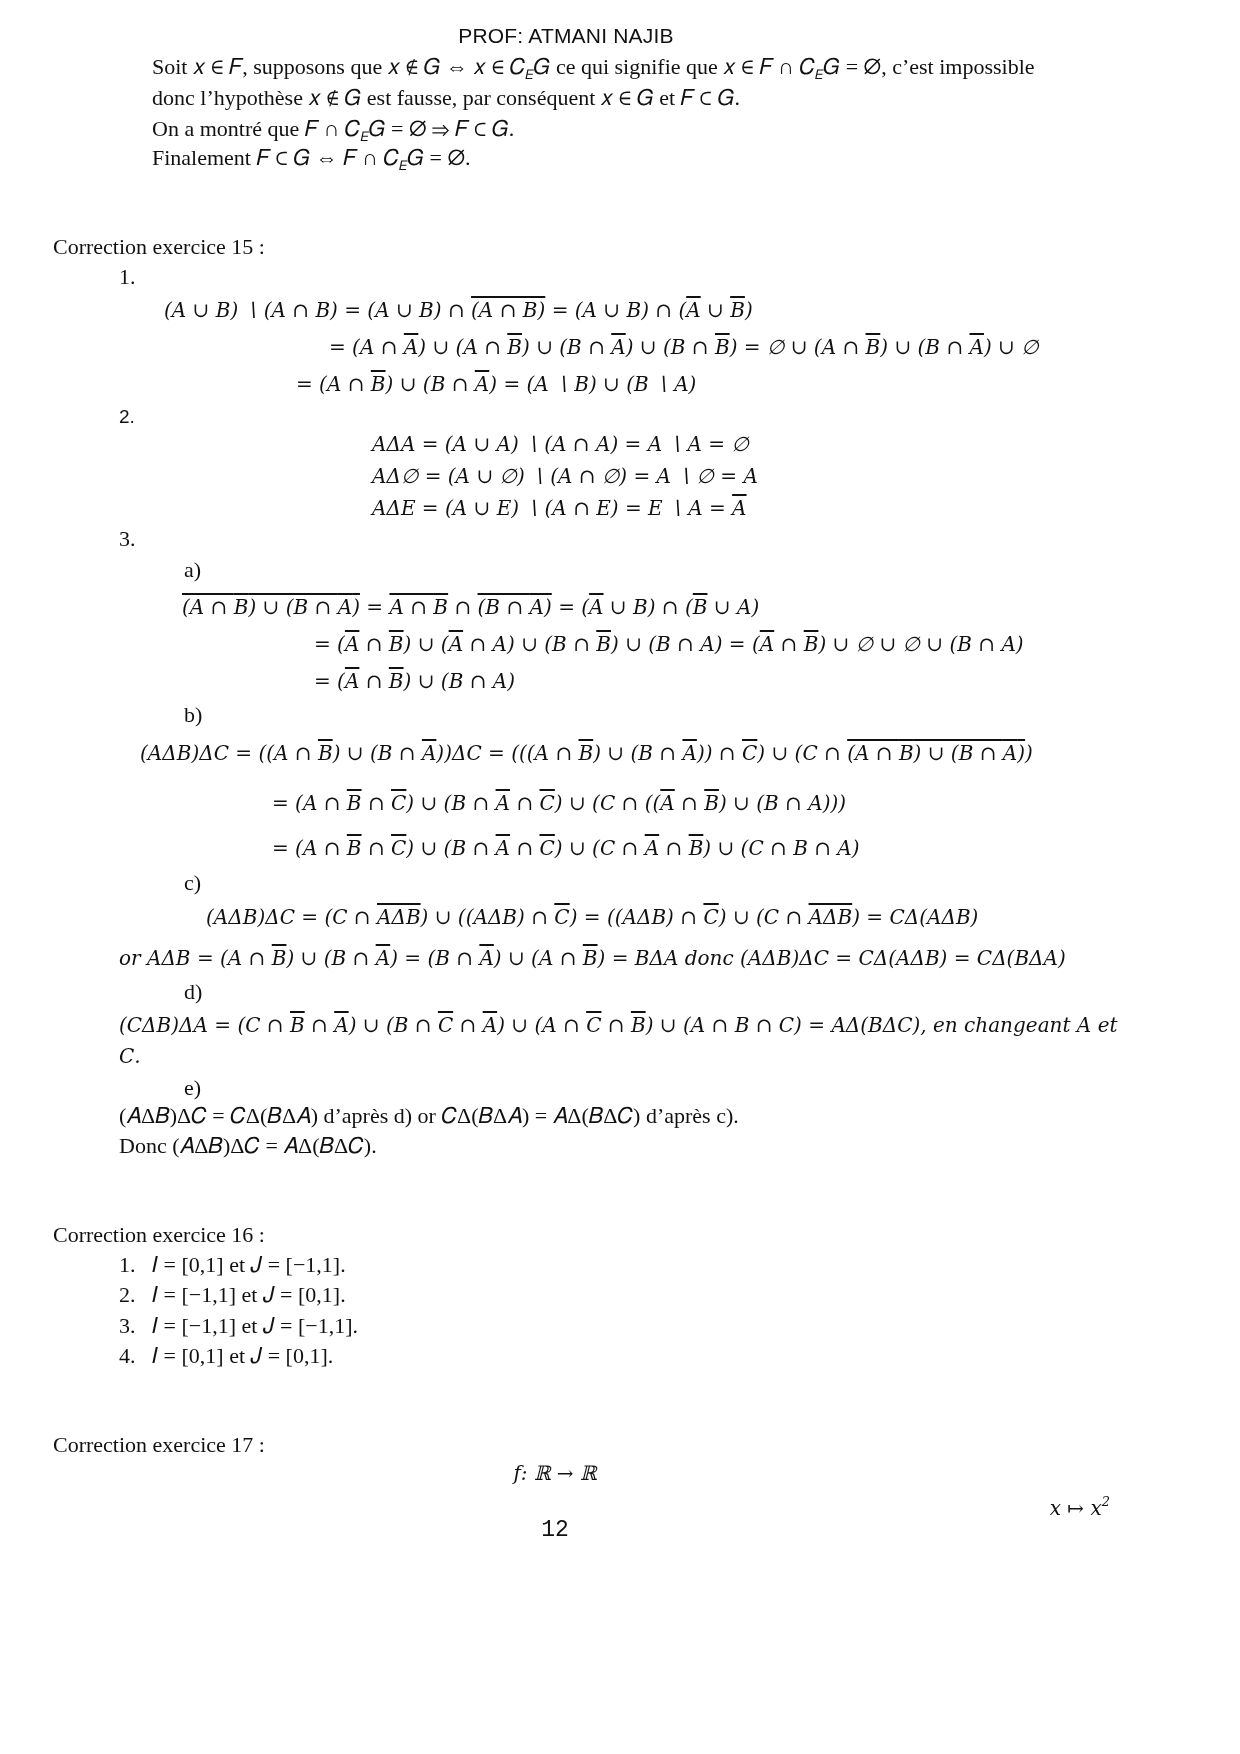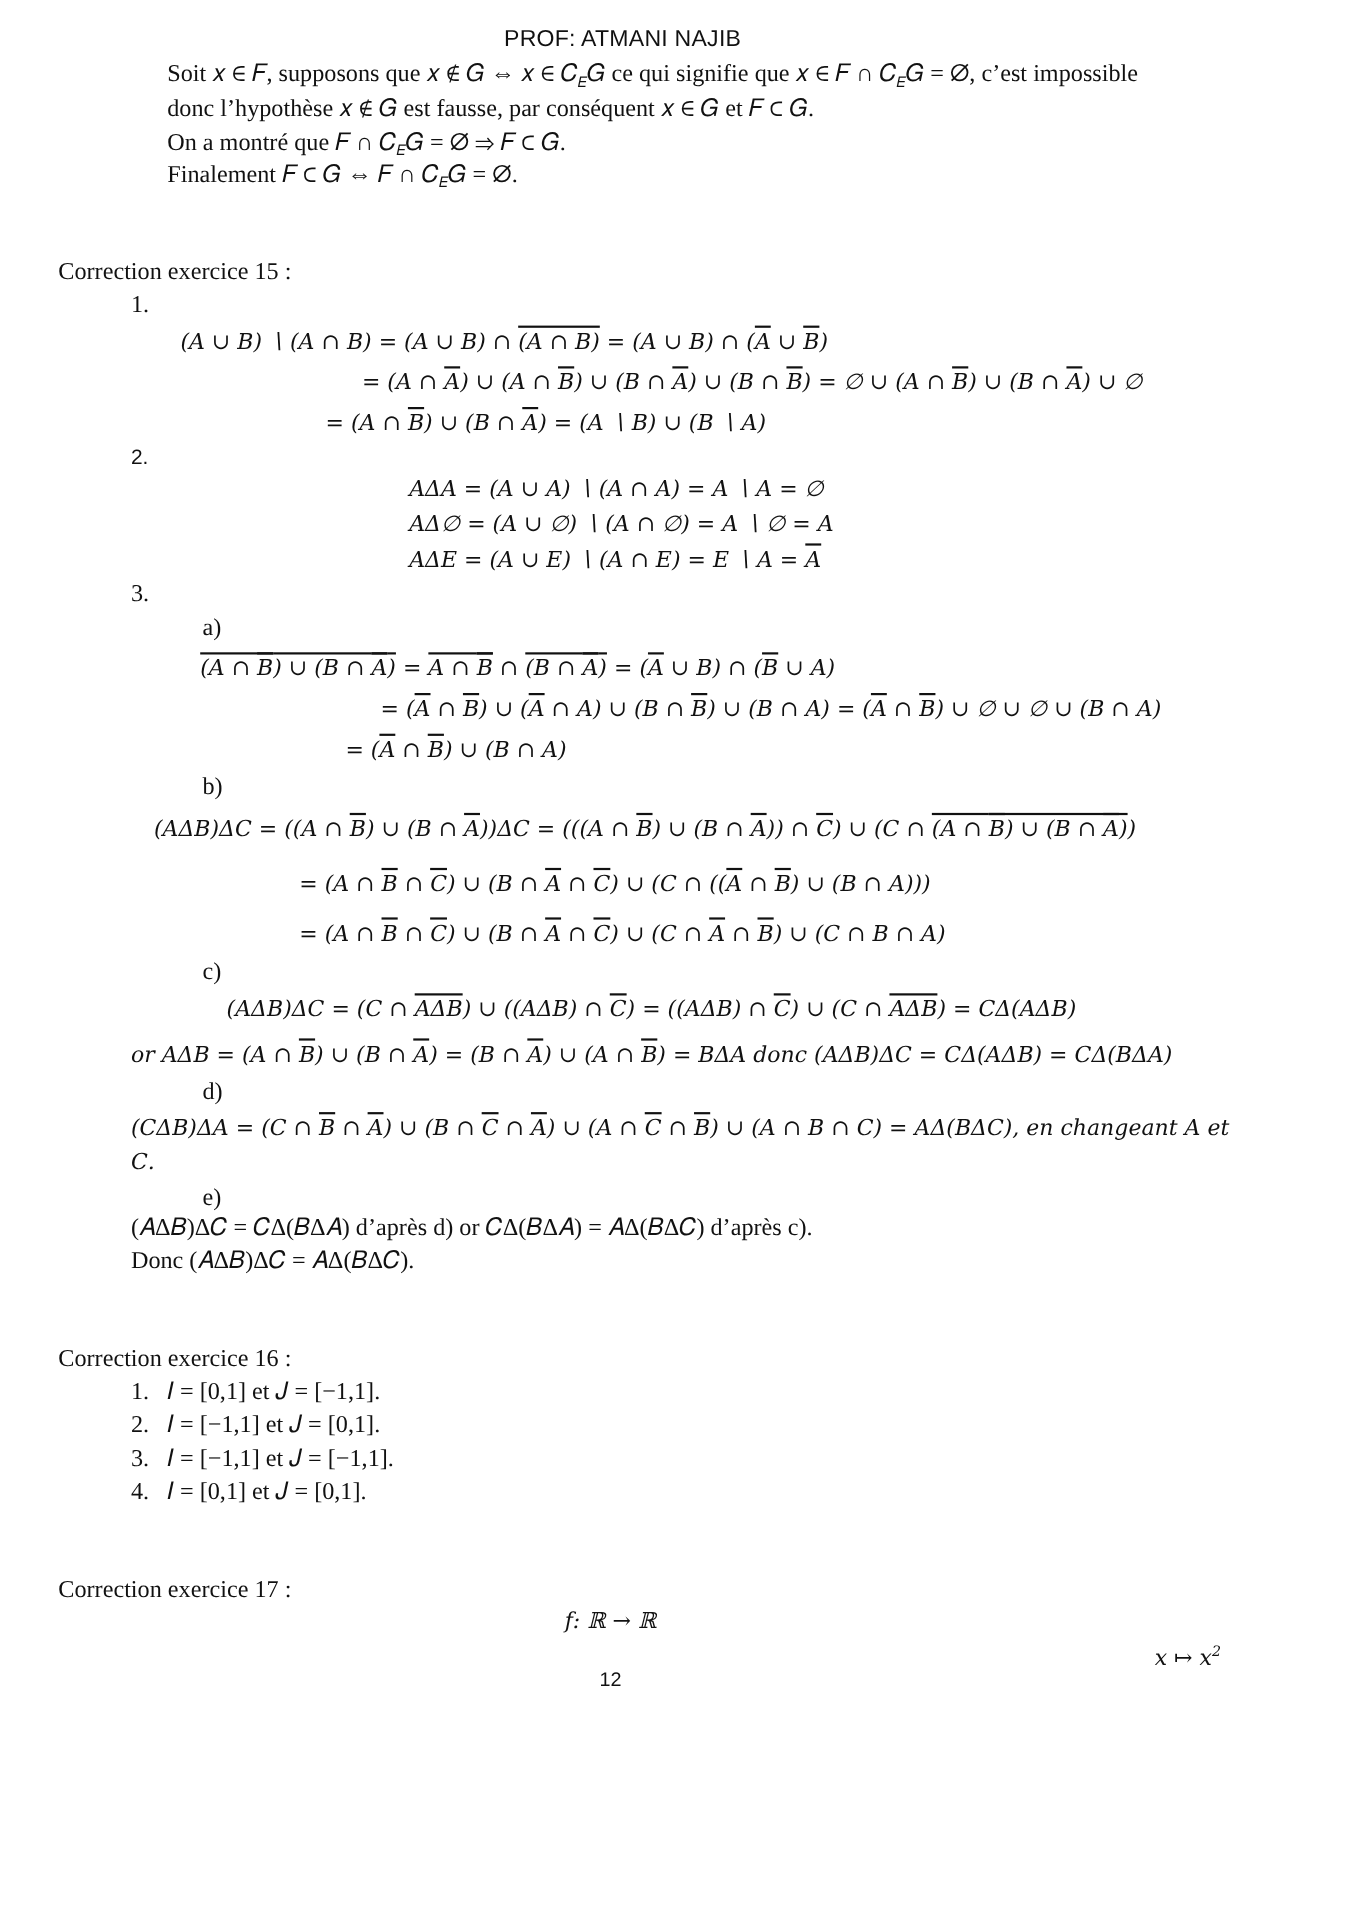--- a/index.html
+++ b/index.html
@@ -7,21 +7,21 @@
          font-family:"Liberation Serif", serif; color:#111; }
   .header { position:absolute; top:24px; left:0; width:1132px; text-align:center;
             font-family:"Liberation Sans", sans-serif; font-size:21px; letter-spacing:0.2px; }
   .line { position:absolute; white-space:nowrap; font-size:22px; line-height:30px; }
   .math { font-family:"DejaVu Serif", serif; font-style:italic; font-size:20px; }
   .heading { font-weight:normal; font-size:22px; }
   .ol { text-decoration:overline; text-decoration-thickness:1.5px; }
   .sub { font-size:13px; vertical-align:-5px; }
   .sup { font-size:13px; vertical-align:9px; }
   .pagenum { position:absolute; top:1694px; left:0; width:1240px; text-align:center;
-             font-family:Liberation Sans, sans-serif; font-size:18px; }
+             font-family:Liberation Mono, monospace; font-size:23px; }
 </style>
 </head>
 <body>
 
 <div class="header">PROF: ATMANI NAJIB</div>
 
 <div class="line" style="top:52px;left:152px;">Soit 𝑥 ∈ 𝐹, supposons que 𝑥 ∉ 𝐺 ⇔ 𝑥 ∈ 𝐶<span class="sub">𝐸</span>𝐺 ce qui signifie que 𝑥 ∈ 𝐹 ∩ 𝐶<span class="sub">𝐸</span>𝐺 = ∅, c’est impossible</div>
 <div class="line" style="top:83px;left:152px;">donc l’hypothèse 𝑥 ∉ 𝐺 est fausse, par conséquent 𝑥 ∈ 𝐺 et 𝐹 ⊂ 𝐺.</div>
 <div class="line" style="top:114px;left:152px;">On a montré que 𝐹 ∩ 𝐶<span class="sub">𝐸</span>𝐺 = ∅ ⇒ 𝐹 ⊂ 𝐺.</div>
 <div class="line" style="top:143px;left:152px;">Finalement 𝐹 ⊂ 𝐺 ⇔ 𝐹 ∩ 𝐶<span class="sub">𝐸</span>𝐺 = ∅.</div>
@@ -34,21 +34,21 @@
 
 <div class="line" style="top:402px;left:119px;font-family:'Liberation Sans',sans-serif;font-size:19px;">2.</div>
 <div class="line math" style="top:429px;left:372px;">𝐴Δ𝐴 = (𝐴 ∪ 𝐴) ∖ (𝐴 ∩ 𝐴) = 𝐴 ∖ 𝐴 = ∅</div>
 <div class="line math" style="top:461px;left:372px;">𝐴Δ∅ = (𝐴 ∪ ∅) ∖ (𝐴 ∩ ∅) = 𝐴 ∖ ∅ = 𝐴</div>
 <div class="line math" style="top:493px;left:372px;">𝐴Δ𝐸 = (𝐴 ∪ 𝐸) ∖ (𝐴 ∩ 𝐸) = 𝐸 ∖ 𝐴 = <span class="ol">𝐴</span></div>
 
 <div class="line" style="top:524px;left:119px;">3.</div>
 
 <div class="line" style="top:555px;left:184px;">a)</div>
 <div class="line math" style="top:592px;left:182px;"><span class="ol">(𝐴 ∩ <span class="ol">𝐵</span>) ∪ (𝐵 ∩ <span class="ol">𝐴</span>)</span> = <span class="ol">𝐴 ∩ <span class="ol">𝐵</span></span> ∩ <span class="ol">(𝐵 ∩ <span class="ol">𝐴</span>)</span> = (<span class="ol">𝐴</span> ∪ 𝐵) ∩ (<span class="ol">𝐵</span> ∪ 𝐴)</div>
-<div class="line math" style="top:629px;left:314px;margin-left:32px;">= (<span class="ol">𝐴</span> ∩ <span class="ol">𝐵</span>) ∪ (<span class="ol">𝐴</span> ∩ 𝐴) ∪ (𝐵 ∩ <span class="ol">𝐵</span>) ∪ (𝐵 ∩ 𝐴) = (<span class="ol">𝐴</span> ∩ <span class="ol">𝐵</span>) ∪ ∅ ∪ ∅ ∪ (𝐵 ∩ 𝐴)</div>
+<div class="line math" style="top:629px;left:314px;">= (<span class="ol">𝐴</span> ∩ <span class="ol">𝐵</span>) ∪ (<span class="ol">𝐴</span> ∩ 𝐴) ∪ (𝐵 ∩ <span class="ol">𝐵</span>) ∪ (𝐵 ∩ 𝐴) = (<span class="ol">𝐴</span> ∩ <span class="ol">𝐵</span>) ∪ ∅ ∪ ∅ ∪ (𝐵 ∩ 𝐴)</div>
 <div class="line math" style="top:666px;left:314px;">= (<span class="ol">𝐴</span> ∩ <span class="ol">𝐵</span>) ∪ (𝐵 ∩ 𝐴)</div>
 
 <div class="line" style="top:700px;left:184px;">b)</div>
 <div class="line math" style="top:738px;left:140px;">(𝐴Δ𝐵)Δ𝐶 = ((𝐴 ∩ <span class="ol">𝐵</span>) ∪ (𝐵 ∩ <span class="ol">𝐴</span>))Δ𝐶 = (((𝐴 ∩ <span class="ol">𝐵</span>) ∪ (𝐵 ∩ <span class="ol">𝐴</span>)) ∩ <span class="ol">𝐶</span>) ∪ (𝐶 ∩ <span class="ol">(𝐴 ∩ <span class="ol">𝐵</span>) ∪ (𝐵 ∩ <span class="ol">𝐴</span>)</span>)</div>
 <div class="line math" style="top:788px;left:272px;">= (𝐴 ∩ <span class="ol">𝐵</span> ∩ <span class="ol">𝐶</span>) ∪ (𝐵 ∩ <span class="ol">𝐴</span> ∩ <span class="ol">𝐶</span>) ∪ (𝐶 ∩ ((<span class="ol">𝐴</span> ∩ <span class="ol">𝐵</span>) ∪ (𝐵 ∩ 𝐴)))</div>
 <div class="line math" style="top:833px;left:272px;">= (𝐴 ∩ <span class="ol">𝐵</span> ∩ <span class="ol">𝐶</span>) ∪ (𝐵 ∩ <span class="ol">𝐴</span> ∩ <span class="ol">𝐶</span>) ∪ (𝐶 ∩ <span class="ol">𝐴</span> ∩ <span class="ol">𝐵</span>) ∪ (𝐶 ∩ 𝐵 ∩ 𝐴)</div>
 
 <div class="line" style="top:868px;left:184px;">c)</div>
 <div class="line math" style="top:902px;left:206px;">(𝐴Δ𝐵)ΔC = (𝐶 ∩ <span class="ol">𝐴Δ𝐵</span>) ∪ ((𝐴Δ𝐵) ∩ <span class="ol">𝐶</span>) = ((𝐴Δ𝐵) ∩ <span class="ol">𝐶</span>) ∪ (𝐶 ∩ <span class="ol">𝐴Δ𝐵</span>) = 𝐶Δ(𝐴Δ𝐵)</div>
 <div class="line math" style="top:943px;left:119px;">or 𝐴Δ𝐵 = (𝐴 ∩ <span class="ol">𝐵</span>) ∪ (𝐵 ∩ <span class="ol">𝐴</span>) = (𝐵 ∩ <span class="ol">𝐴</span>) ∪ (𝐴 ∩ <span class="ol">𝐵</span>) = 𝐵Δ𝐴 donc (𝐴Δ𝐵)ΔC = 𝐶Δ(𝐴Δ𝐵) = 𝐶Δ(𝐵Δ𝐴)</div>

